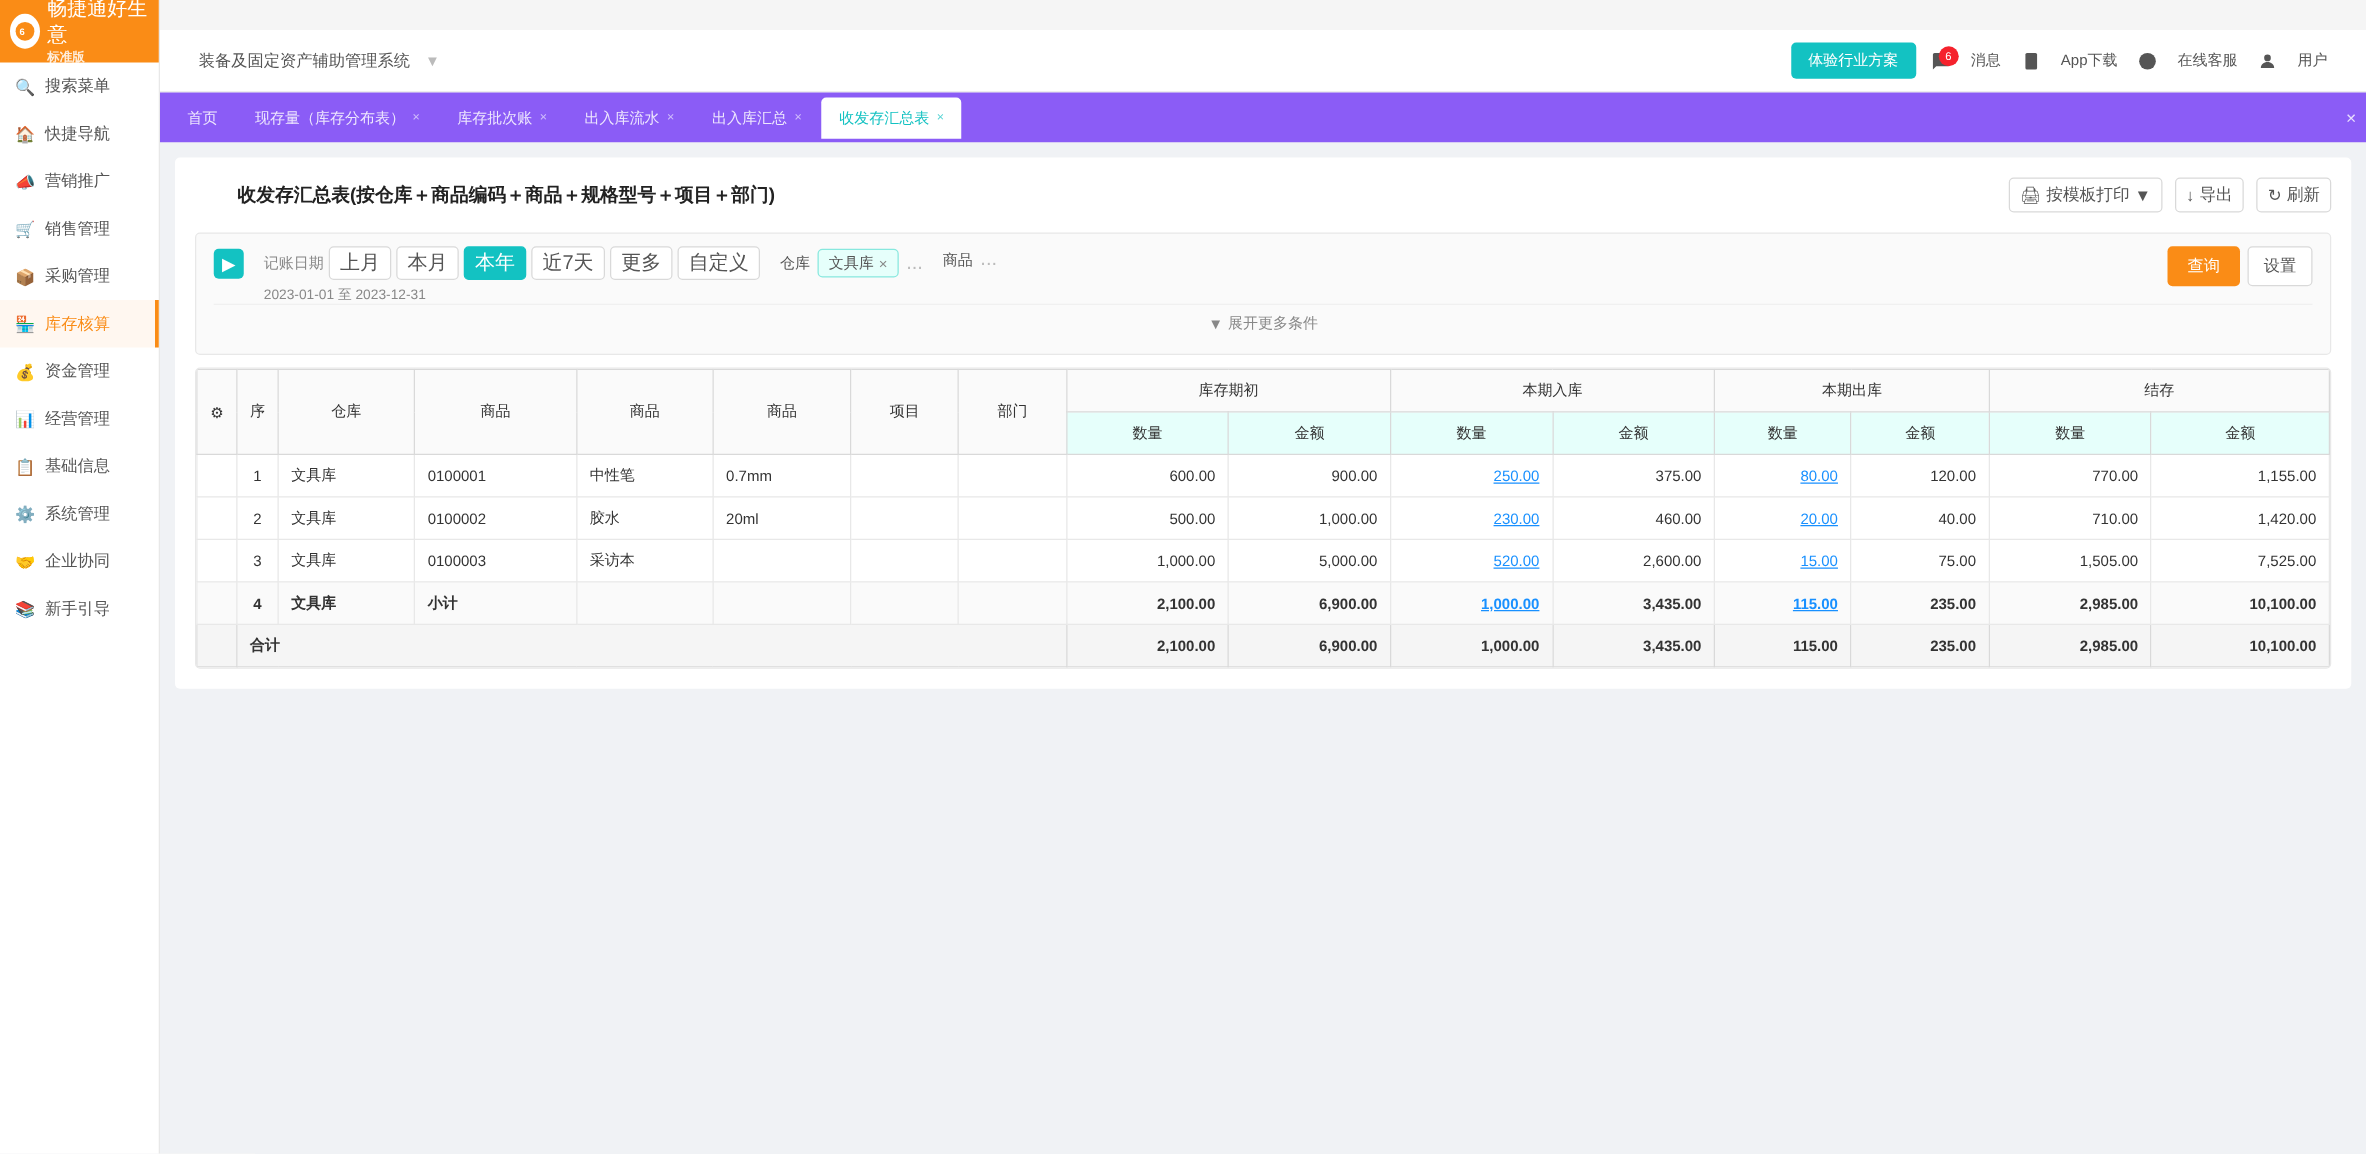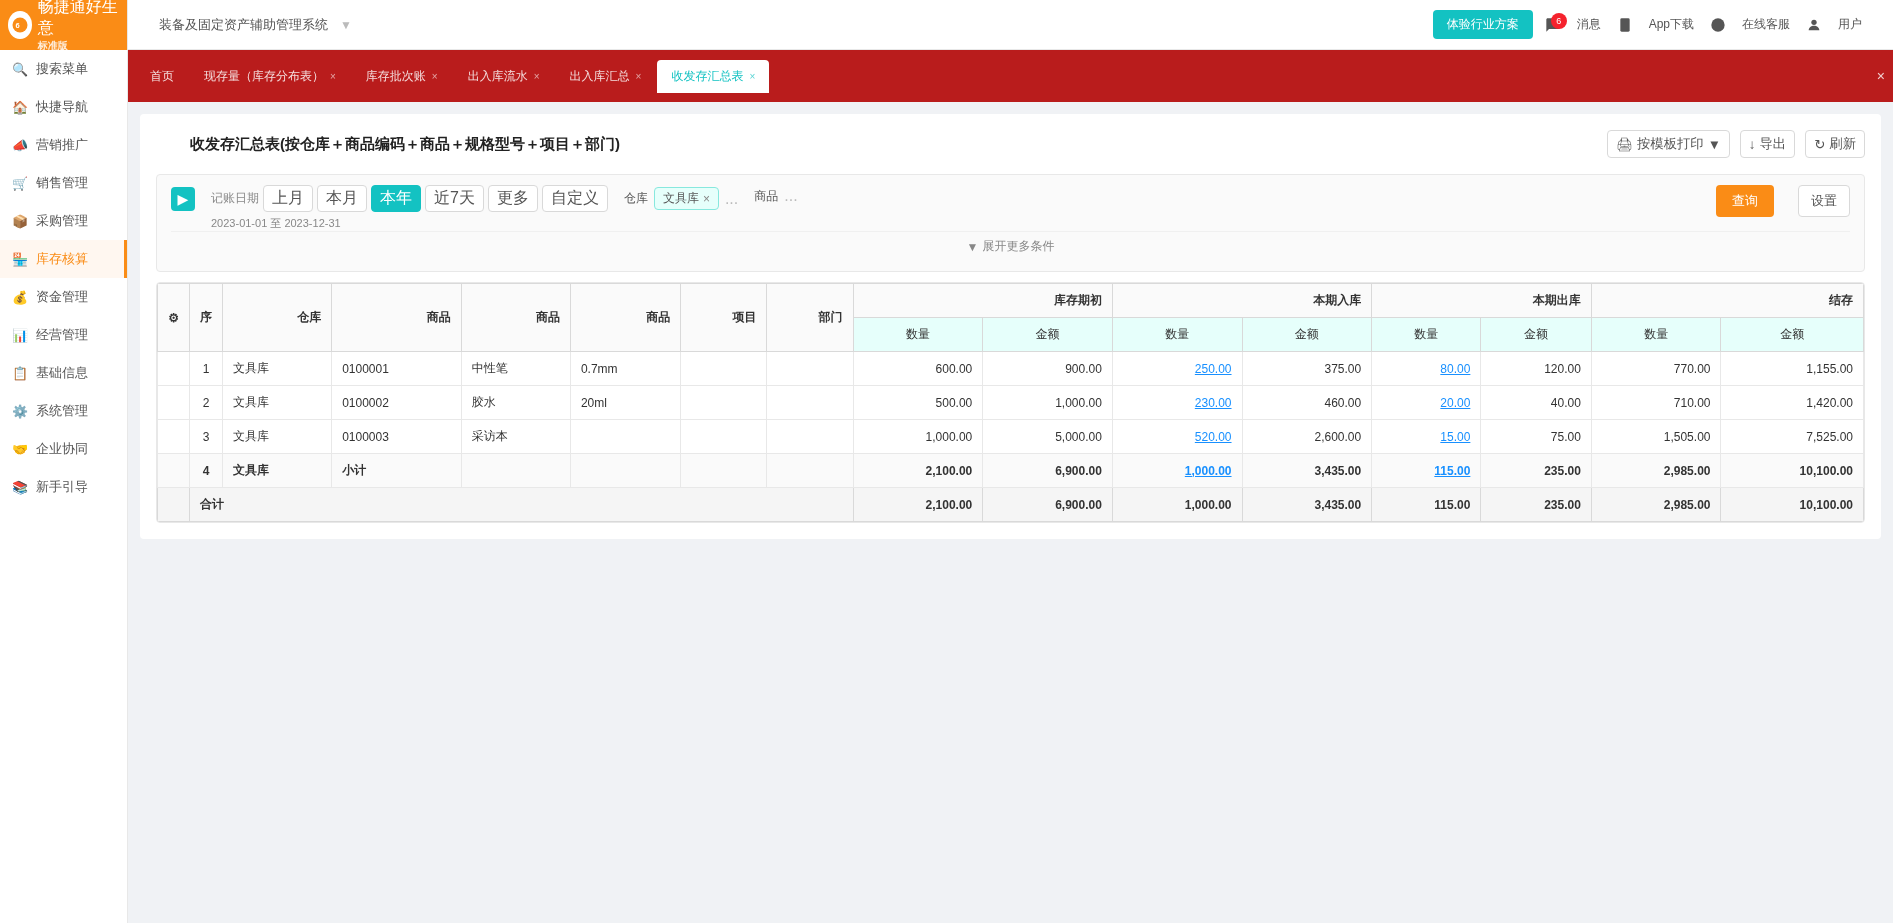--- a/index.html
+++ b/index.html
@@ -11,28 +11,28 @@
     .sidebar-logo-icon { width: 28px; height: 28px; background: #fff; border-radius: 50%; display: flex; align-items: center; justify-content: center; }
     .sidebar-logo-icon svg { width: 18px; height: 18px; }
     .sidebar-item { display: flex; align-items: center; gap: 8px; padding: 10px 12px; cursor: pointer; color: #555; font-size: 13px; }
     .sidebar-item.active { background: #fff7f0; color: #fa8c16; border-right: 3px solid #fa8c16; }
     .sidebar-item-icon { width: 16px; height: 16px; display: flex; align-items: center; justify-content: center; flex-shrink: 0; }
 
     
     .main { flex: 1; display: flex; flex-direction: column; overflow: hidden; }
 
     
-    .top-header { height: 50px; background: #fff; display: flex; align-items: center; padding: 0 31px; border-bottom: 1px solid #e8e8e8; gap: 12px; }
+    .top-header { height: 50px; background: #fff; display: flex; align-items: center; padding: 0 31px; border-bottom: 1px solid #e8e8e8; gap: 12px; margin-top: 24px; }
     .top-header-actions { display: flex; align-items: center; gap: 16px; font-size: 12px; color: #555; }
     .top-header-btn { background: #13c2c2; color: #fff; border: none; border-radius: 4px; padding: 6px 14px; cursor: pointer; font-size: 12px; }
     .top-header-badge { background: #f5222d; color: #fff; border-radius: 50%; width: 16px; height: 16px; font-size: 9px; display: flex; align-items: center; justify-content: center; position: absolute; top: -4px; right: -6px; }
     .icon-wrap { position: relative; display: inline-flex; }
 
     
-    .tab-bar { background: #b91c1c; display: flex; align-items: center; padding: 0 8px; height: 52px; gap: 2px; }
+    .tab-bar { background: #8b5cf6; display: flex; align-items: center; padding: 0 8px; height: 40px; gap: 2px; }
     .tab-item { display: flex; align-items: center; gap: 6px; padding: 8px 14px; cursor: pointer; color: rgba(255,255,255,0.85); font-size: 12px; border-radius: 4px 4px 0 0; white-space: nowrap; }
     .tab-item.active { background: #fff; color: #13c2c2; }
     .tab-close { font-size: 10px; opacity: 0.7; }
     .tab-close-main { margin-left: auto; color: rgba(255,255,255,0.8); font-size: 14px; cursor: pointer; }
 
     
     .content { flex: 1; background: #f0f2f5; overflow-y: auto; }
     .page-card { background: #fff; margin: 12px; border-radius: 4px; padding: 16px; }
     .page-title { font-size: 15px; font-weight: bold; color: #222; margin-bottom: 16px; display: flex; align-items: center; justify-content: space-between; margin-left: 34px; }
     .page-title-actions { display: flex; gap: 10px; font-size: 12px; }
@@ -57,21 +57,21 @@
     tbody td { padding: 8px 10px; border: 1px solid #e8e8e8; text-align: right; white-space: nowrap; }
     tbody td.center { text-align: center; }
     tbody td.left { text-align: left; }
     .link-val { color: #1890ff; text-decoration: underline; cursor: pointer; text-align: center; }
     tfoot tr { background: #f5f5f5; }
     tfoot td { padding: 8px 10px; border: 1px solid #d9d9d9; font-weight: bold; text-align: right; white-space: nowrap; }
     tfoot td.center { text-align: center; }
     tfoot td.left { text-align: left; }
 
     .group-header { background: #fafafa; }
-    .group-header th { text-align: right; font-weight: 700; }
+    .group-header th { text-align: center; font-weight: 400; }
   </style>
 </head>
 <body>
 
 <div class="sidebar">
   <div class="sidebar-logo">
     <div class="sidebar-logo-icon">
       <svg viewBox="0 0 24 24" fill="#fa8c16">
           <circle cx="12" cy="12" r="10"></circle>
           <text x="6" y="16" font-size="10" fill="#fff">6</text>
@@ -238,21 +238,21 @@
               <span class="filter-tag-close">×</span>
             </div>
             <span class="filter-ellipsis">...</span>
           </div>
 
           <div style="display:flex;align-items:center;gap:6px;font-size:12px;color:#555;margin-top:2px;">
             <span>商品</span>
             <span class="filter-ellipsis">...</span>
           </div>
 
-          <div style="margin-left:auto;display:flex;gap:24px;">
+          <div style="margin-left:auto;display:flex;gap:6px;">
             <button class="search-btn">查询</button>
             <button class="setting-btn">设置</button>
           </div>
         </div>
 
         <div class="expand-bar">
           <span>▼</span>
           <span>展开更多条件</span>
         </div>
       </div>

